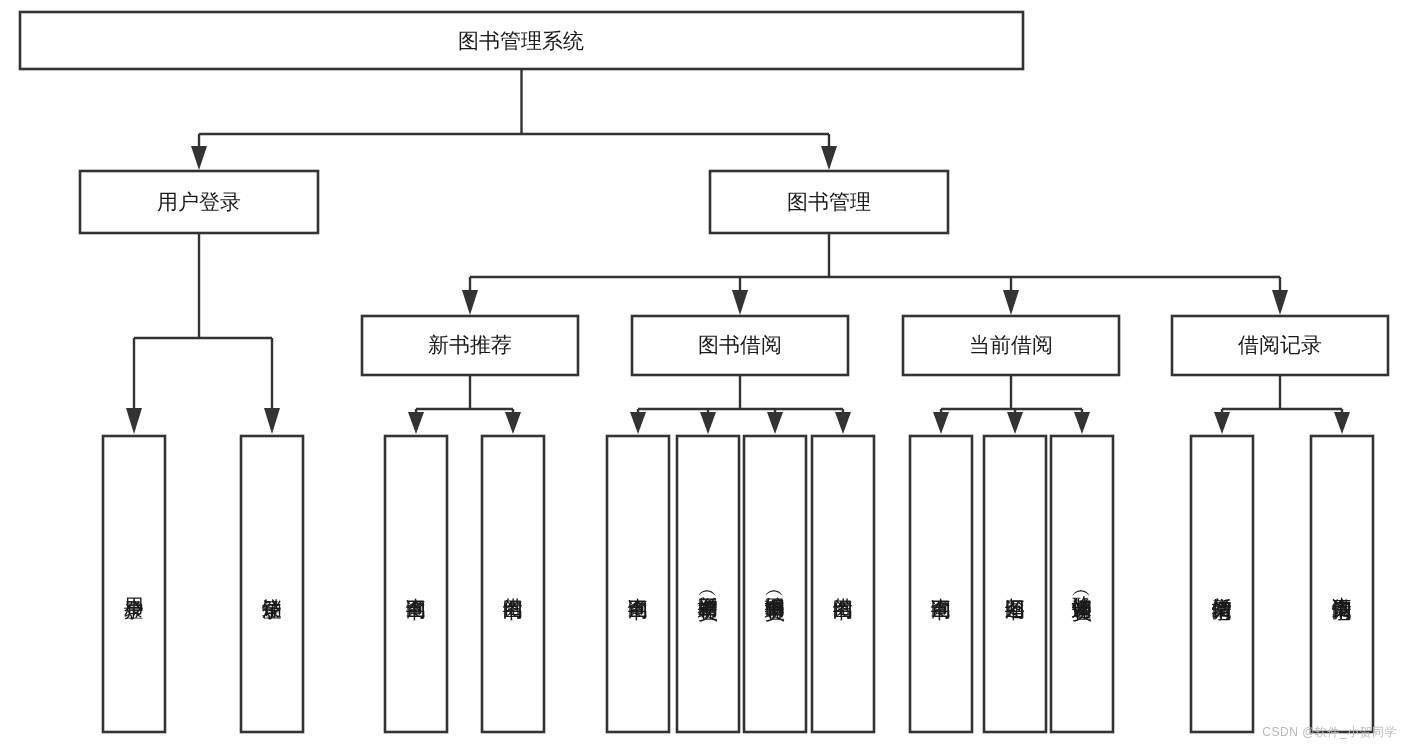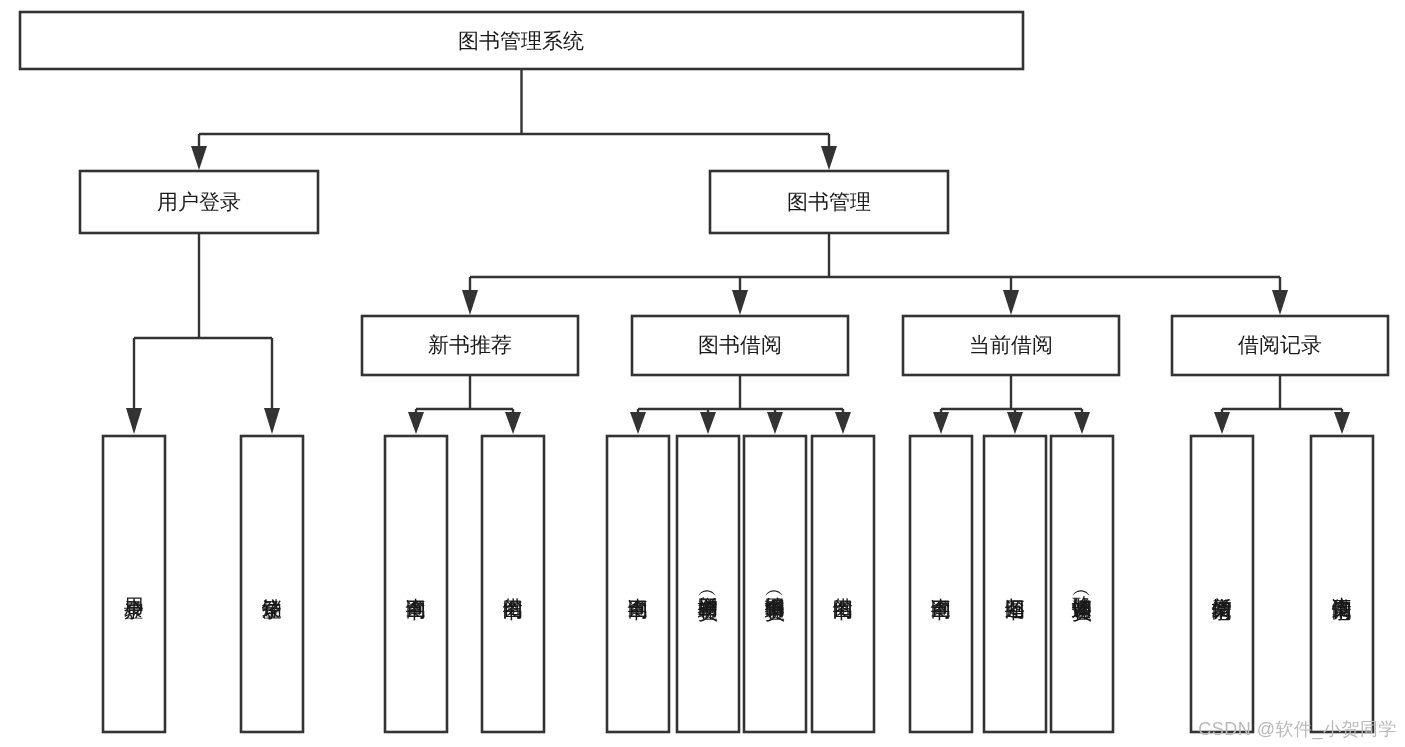--- a/index.html
+++ b/index.html
@@ -62,21 +62,21 @@
     line-height: 1.02;
     color: #1a1a1a;
     letter-spacing: 1px;
     white-space: nowrap;
   }
   .watermark {
     position: absolute;
     right: 8px;
     bottom: 6px;
     font-family: "Liberation Sans", "DejaVu Sans", sans-serif;
-    font-size: 18px;
+    font-size: 12px;
     color: #b9b9b9;
     letter-spacing: 0.5px;
     white-space: nowrap;
     pointer-events: none;
   }
 </style>
 </head>
 <body>
 
 <div id="diagram-root">

